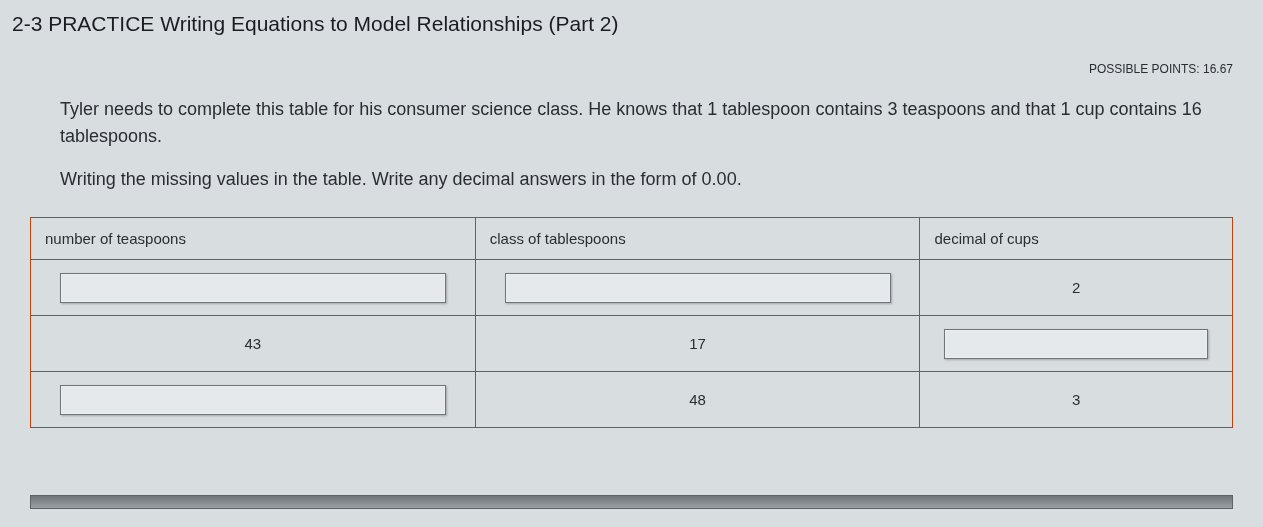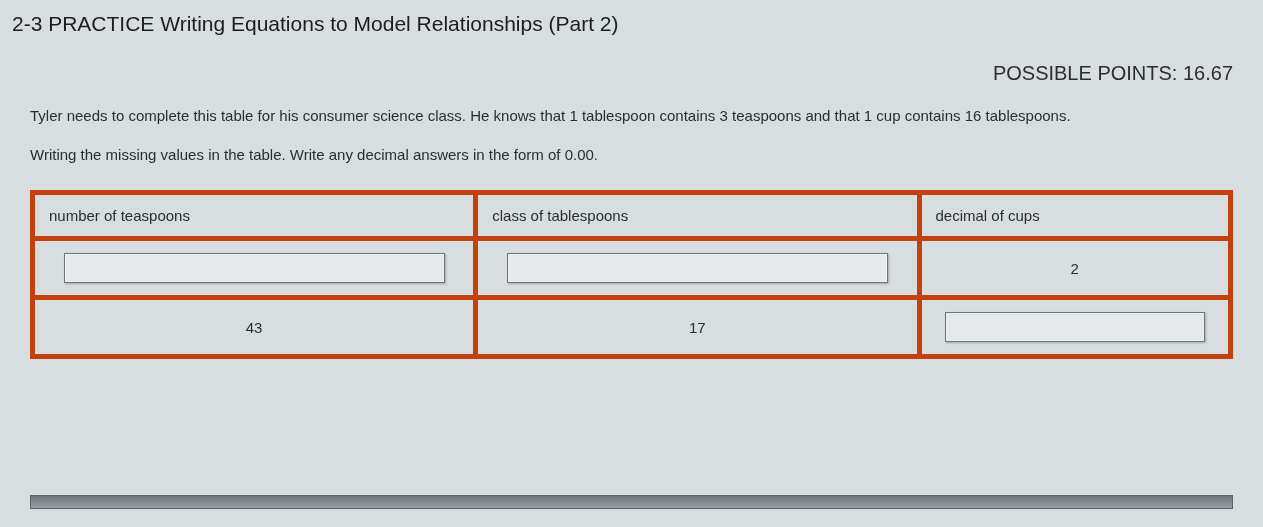--- a/index.html
+++ b/index.html
@@ -18,39 +18,40 @@
     }
     .page-title {
       font-size: 21px;
       font-weight: 500;
       padding: 12px 8px 18px 12px;
       color: #1a1d21;
     }
     .points-row {
       text-align: right;
       padding: 8px 30px 14px 0;
-      font-size: 20px;
+      font-size: 12px;
       color: #2a2e32;
     }
     .instruction {
-      font-size: 15px;
+      font-size: 18px;
       padding: 6px 30px 10px 30px;
       color: #2a2e32;
       line-height: 1.5;
+      margin-left: 30px;
     }
     .table-wrap {
       padding: 14px 30px 0 30px;
     }
     table {
       width: 100%;
       border-collapse: collapse;
       table-layout: fixed;
     }
     th, td {
-      border: 5px solid #c2410c;
+      border: 1px solid #c2410c;
       padding: 12px;
       text-align: center;
       vertical-align: middle;
       height: 56px;
       font-weight: normal;
       font-size: 15px;
       color: #2a2e32;
     }
     th {
       text-align: left;
@@ -123,17 +124,28 @@
         <td>
           <span>43</span>
         </td>
         <td>
           <span>17</span>
         </td>
         <td>
           <input class="answer-input" type="text" value="" style="">
         </td>
       </tr>
+      <tr>
+        <td>
+          <input class="answer-input" type="text" value="" style="">
+        </td>
+        <td>
+          <span>48</span>
+        </td>
+        <td>
+          <span>3</span>
+        </td>
+      </tr>
     </tbody>
   </table>
 </div>
 
 <div class="bottom-bar"></div>
 
 </body></html>

